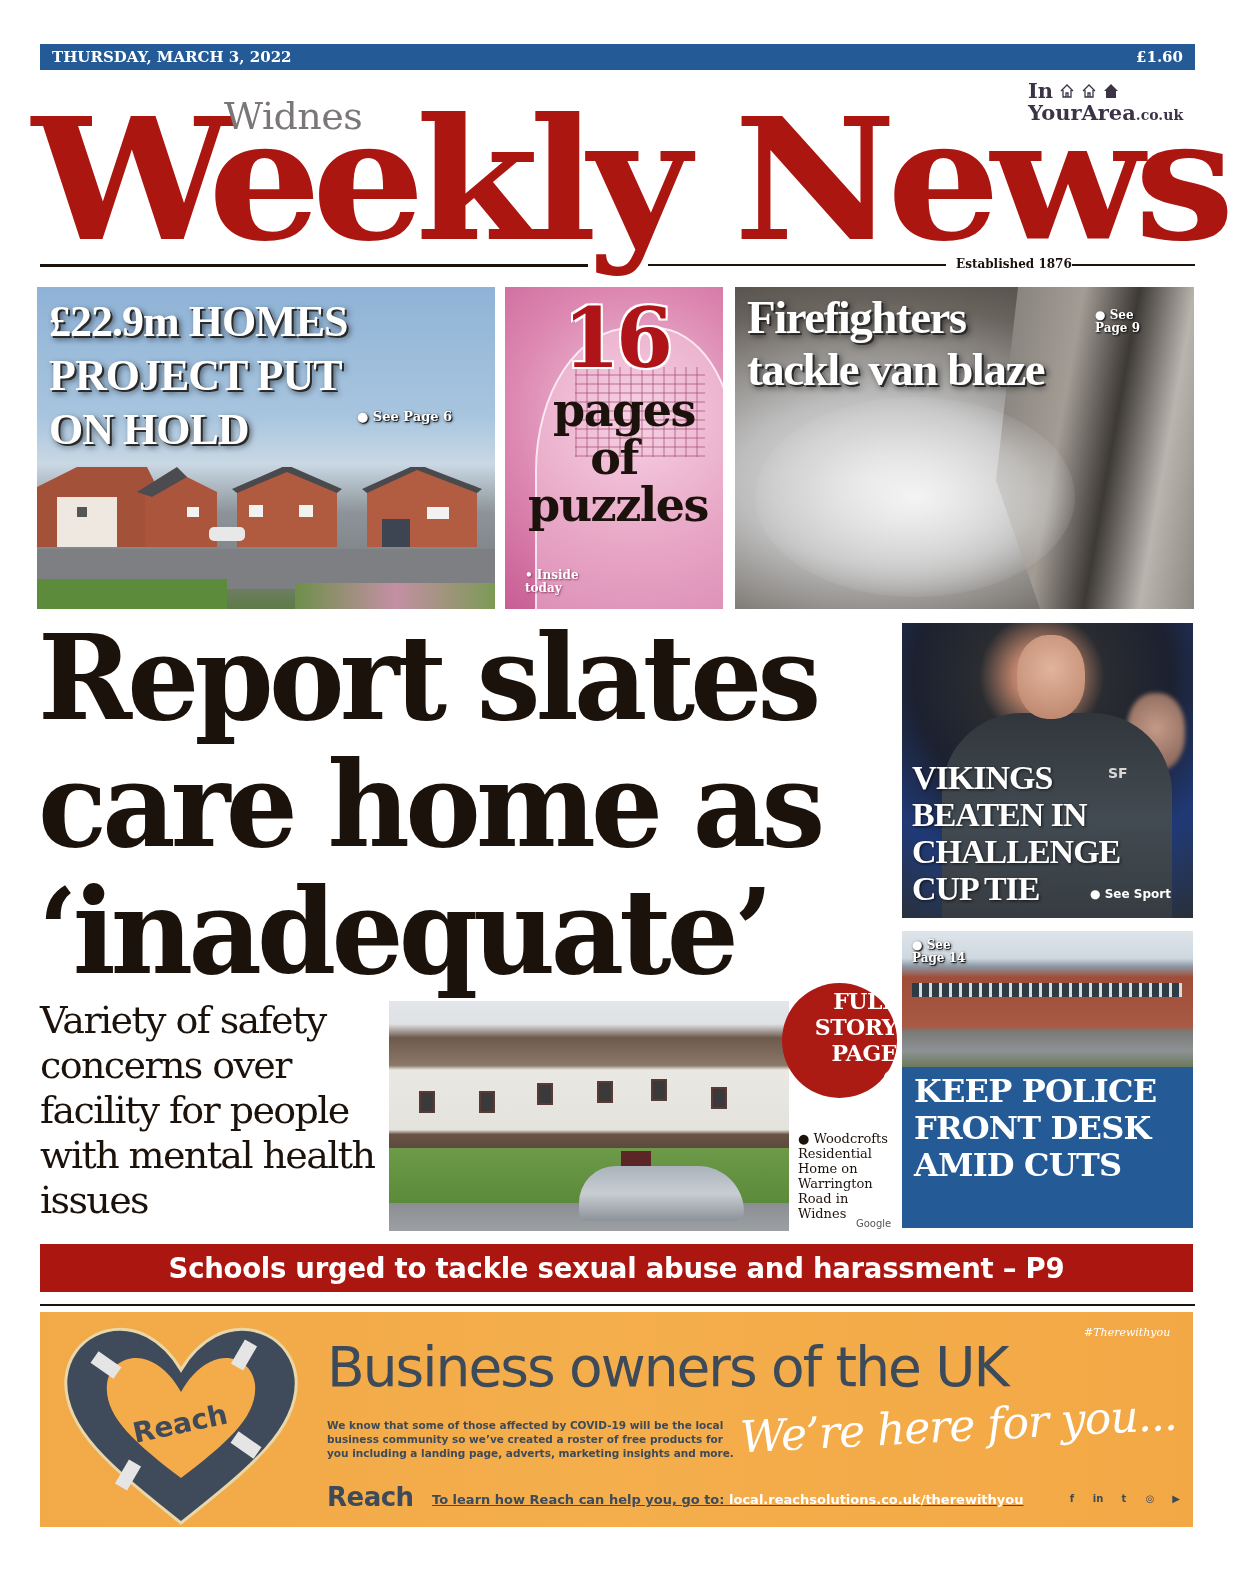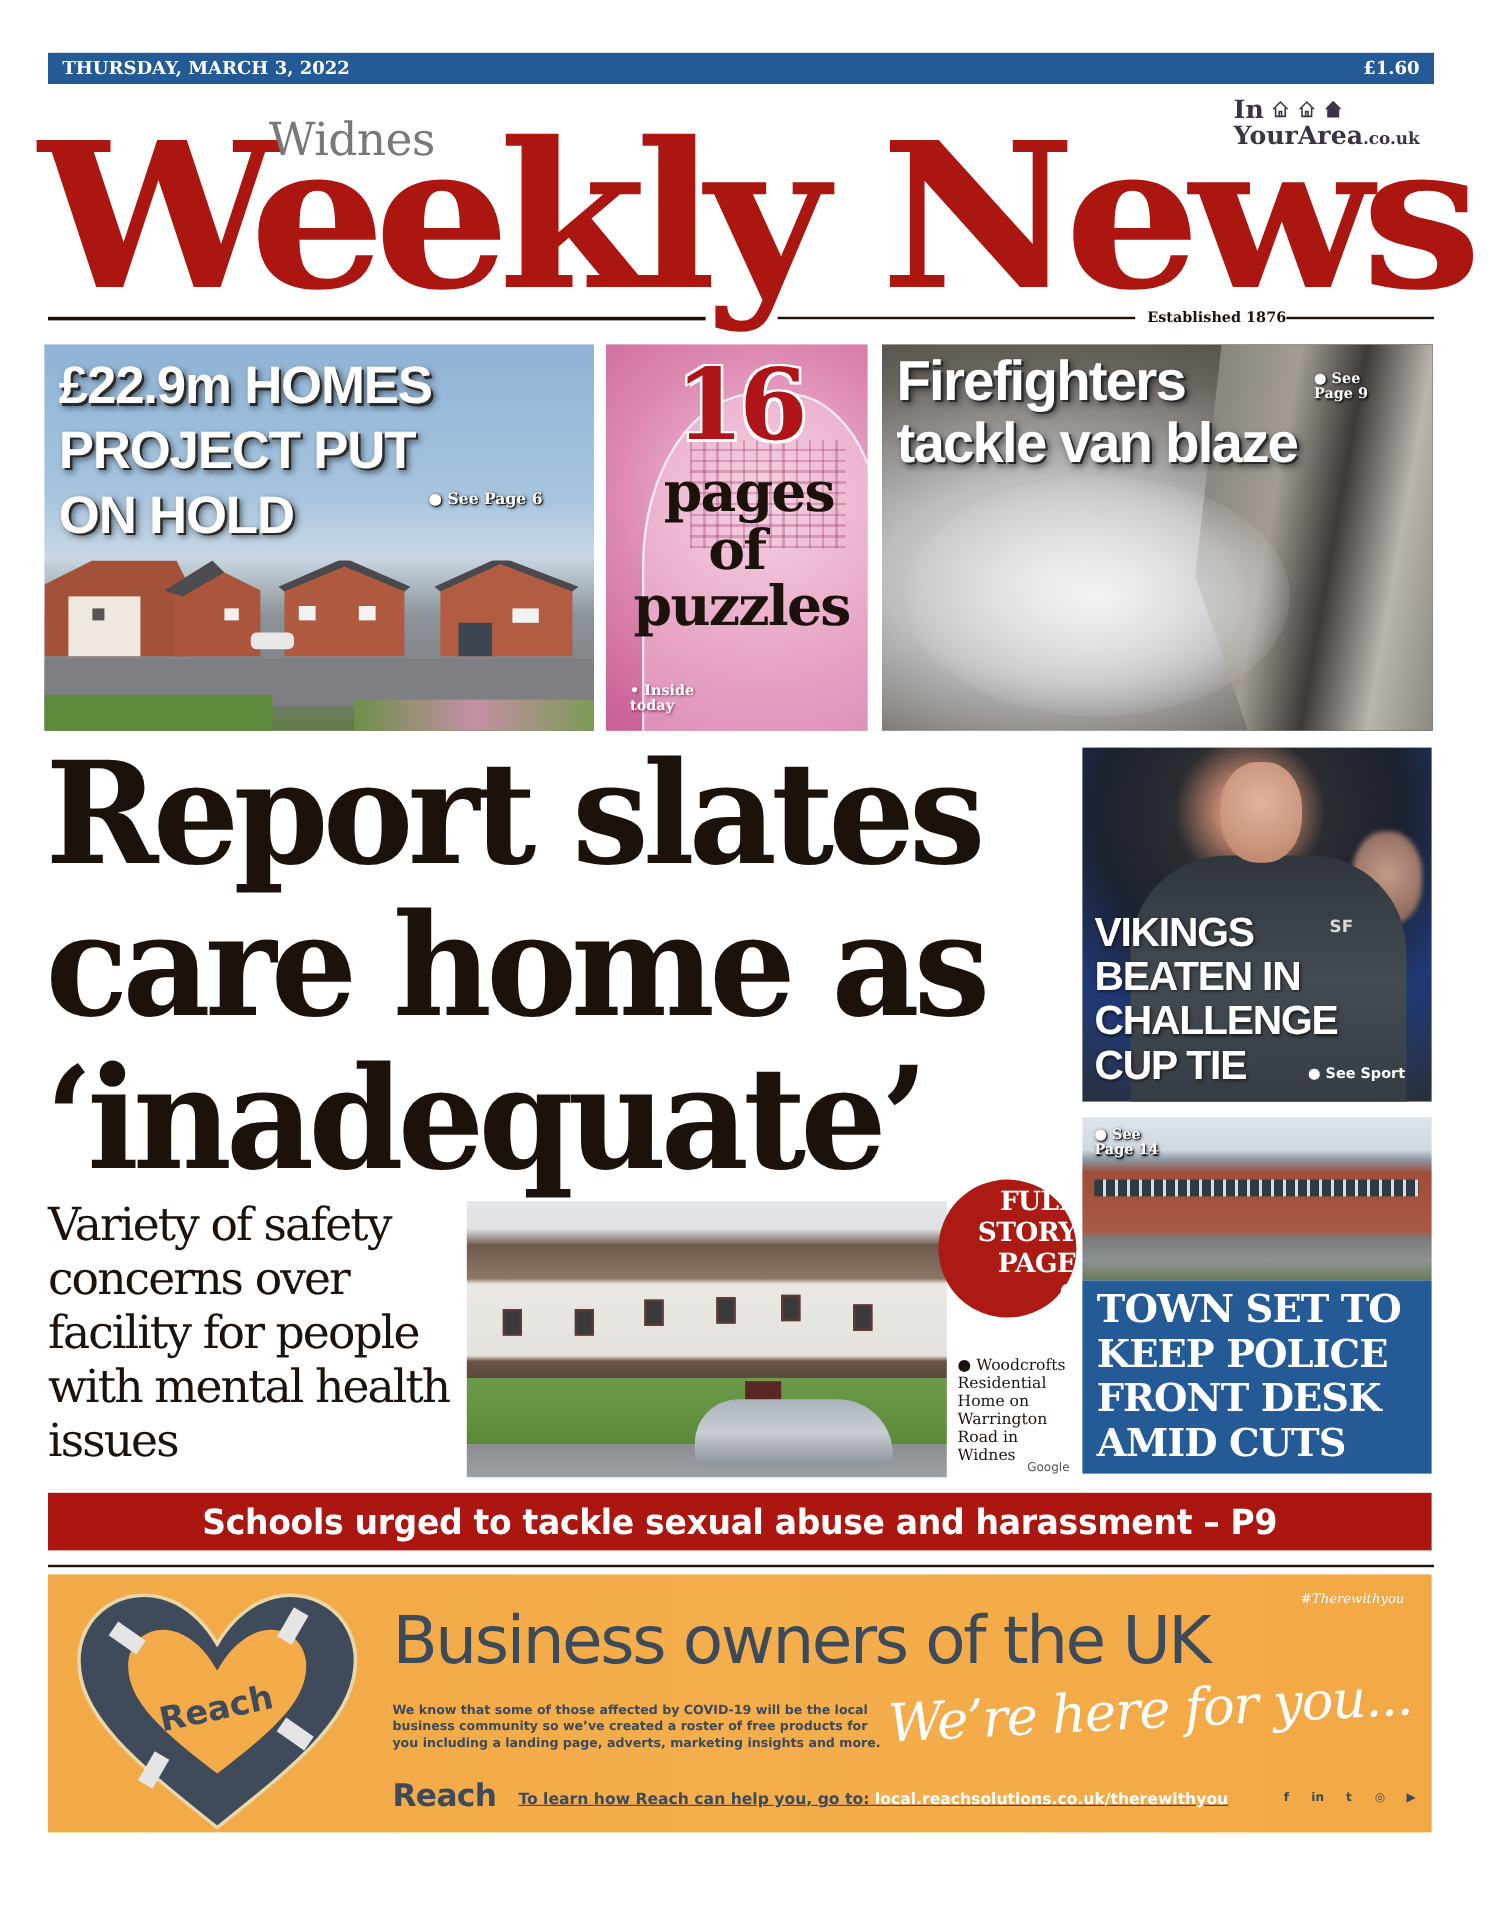--- a/index.html
+++ b/index.html
@@ -20,21 +20,21 @@
   .iya .row2 { font-size: 21px; }
   .iya .row2 small { font-size: 14px; }
   .house { display: inline-block; width: 16px; height: 16px; }
   .rule-left { left: 40px; top: 264px; width: 548px; height: 3px; background: #1c120c; }
   .rule-right { left: 648px; top: 264px; width: 298px; height: 2px; background: #1c120c; }
   .rule-right2 { left: 1072px; top: 264px; width: 123px; height: 2px; background: #1c120c; }
   .established { left: 956px; top: 257px; font-size: 12px; font-weight: bold; color: #1c120c; font-family: "DejaVu Serif", serif; }
 
   
   .panel { overflow: hidden; }
-  .shadowtxt { color: #fff; font-family: Liberation Sans, sans-serif; font-weight: 900; text-shadow: 2px 2px 0 #2a2a2a, 3px 3px 6px rgba(0,0,0,0.6); }
+  .shadowtxt { color: #fff; font-family: Liberation Serif, serif; font-weight: 900; text-shadow: 2px 2px 0 #2a2a2a, 3px 3px 6px rgba(0,0,0,0.6); }
 
   
   .homes { left: 37px; top: 287px; width: 458px; height: 322px;
     background: linear-gradient(180deg, #8fb3d6 0%, #a8c5df 40%, #c9d8e4 55%, #8d9499 70%, #7f8387 85%, #5f7a46 100%); }
   .homes .houses { position: absolute; left: 0; top: 180px; width: 458px; height: 80px; }
   .homes .head { position: absolute; left: 12px; top: 8px; font-size: 44px; line-height: 54px; letter-spacing: -1px; }
   .homes .see { position: absolute; left: 320px; top: 122px; font-size: 13px; font-weight: bold; color: #fff; text-shadow: 1px 1px 0 #222, 1px 1px 3px #000; }
   .homes .road { position: absolute; left: 0; top: 262px; width: 458px; height: 40px; background: #7d7f82; }
   .homes .grass { position: absolute; left: 0; top: 292px; width: 190px; height: 30px; background: #5d8b3c; }
   .homes .flowers { position: absolute; right: 0; top: 296px; width: 200px; height: 26px; background: linear-gradient(90deg, #6e8f4a, #c48fa4, #7c9a56); }
@@ -243,21 +243,20 @@
 <div class="abs police">
   <div class="photo">
     <div class="winrow"></div>
     <div class="see">
       <div>● See</div>
       <div>Page 14</div>
     </div>
   </div>
   <div class="box">
     <div class="head">
-      <div>TOWN SET TO</div>
       <div>KEEP POLICE</div>
       <div>FRONT DESK</div>
       <div>AMID CUTS</div>
     </div>
   </div>
 </div>
 
 <div class="abs strap"><span>Schools urged to tackle sexual abuse and harassment – P9</span></div>
 <div class="abs strap-rule"></div>
 

